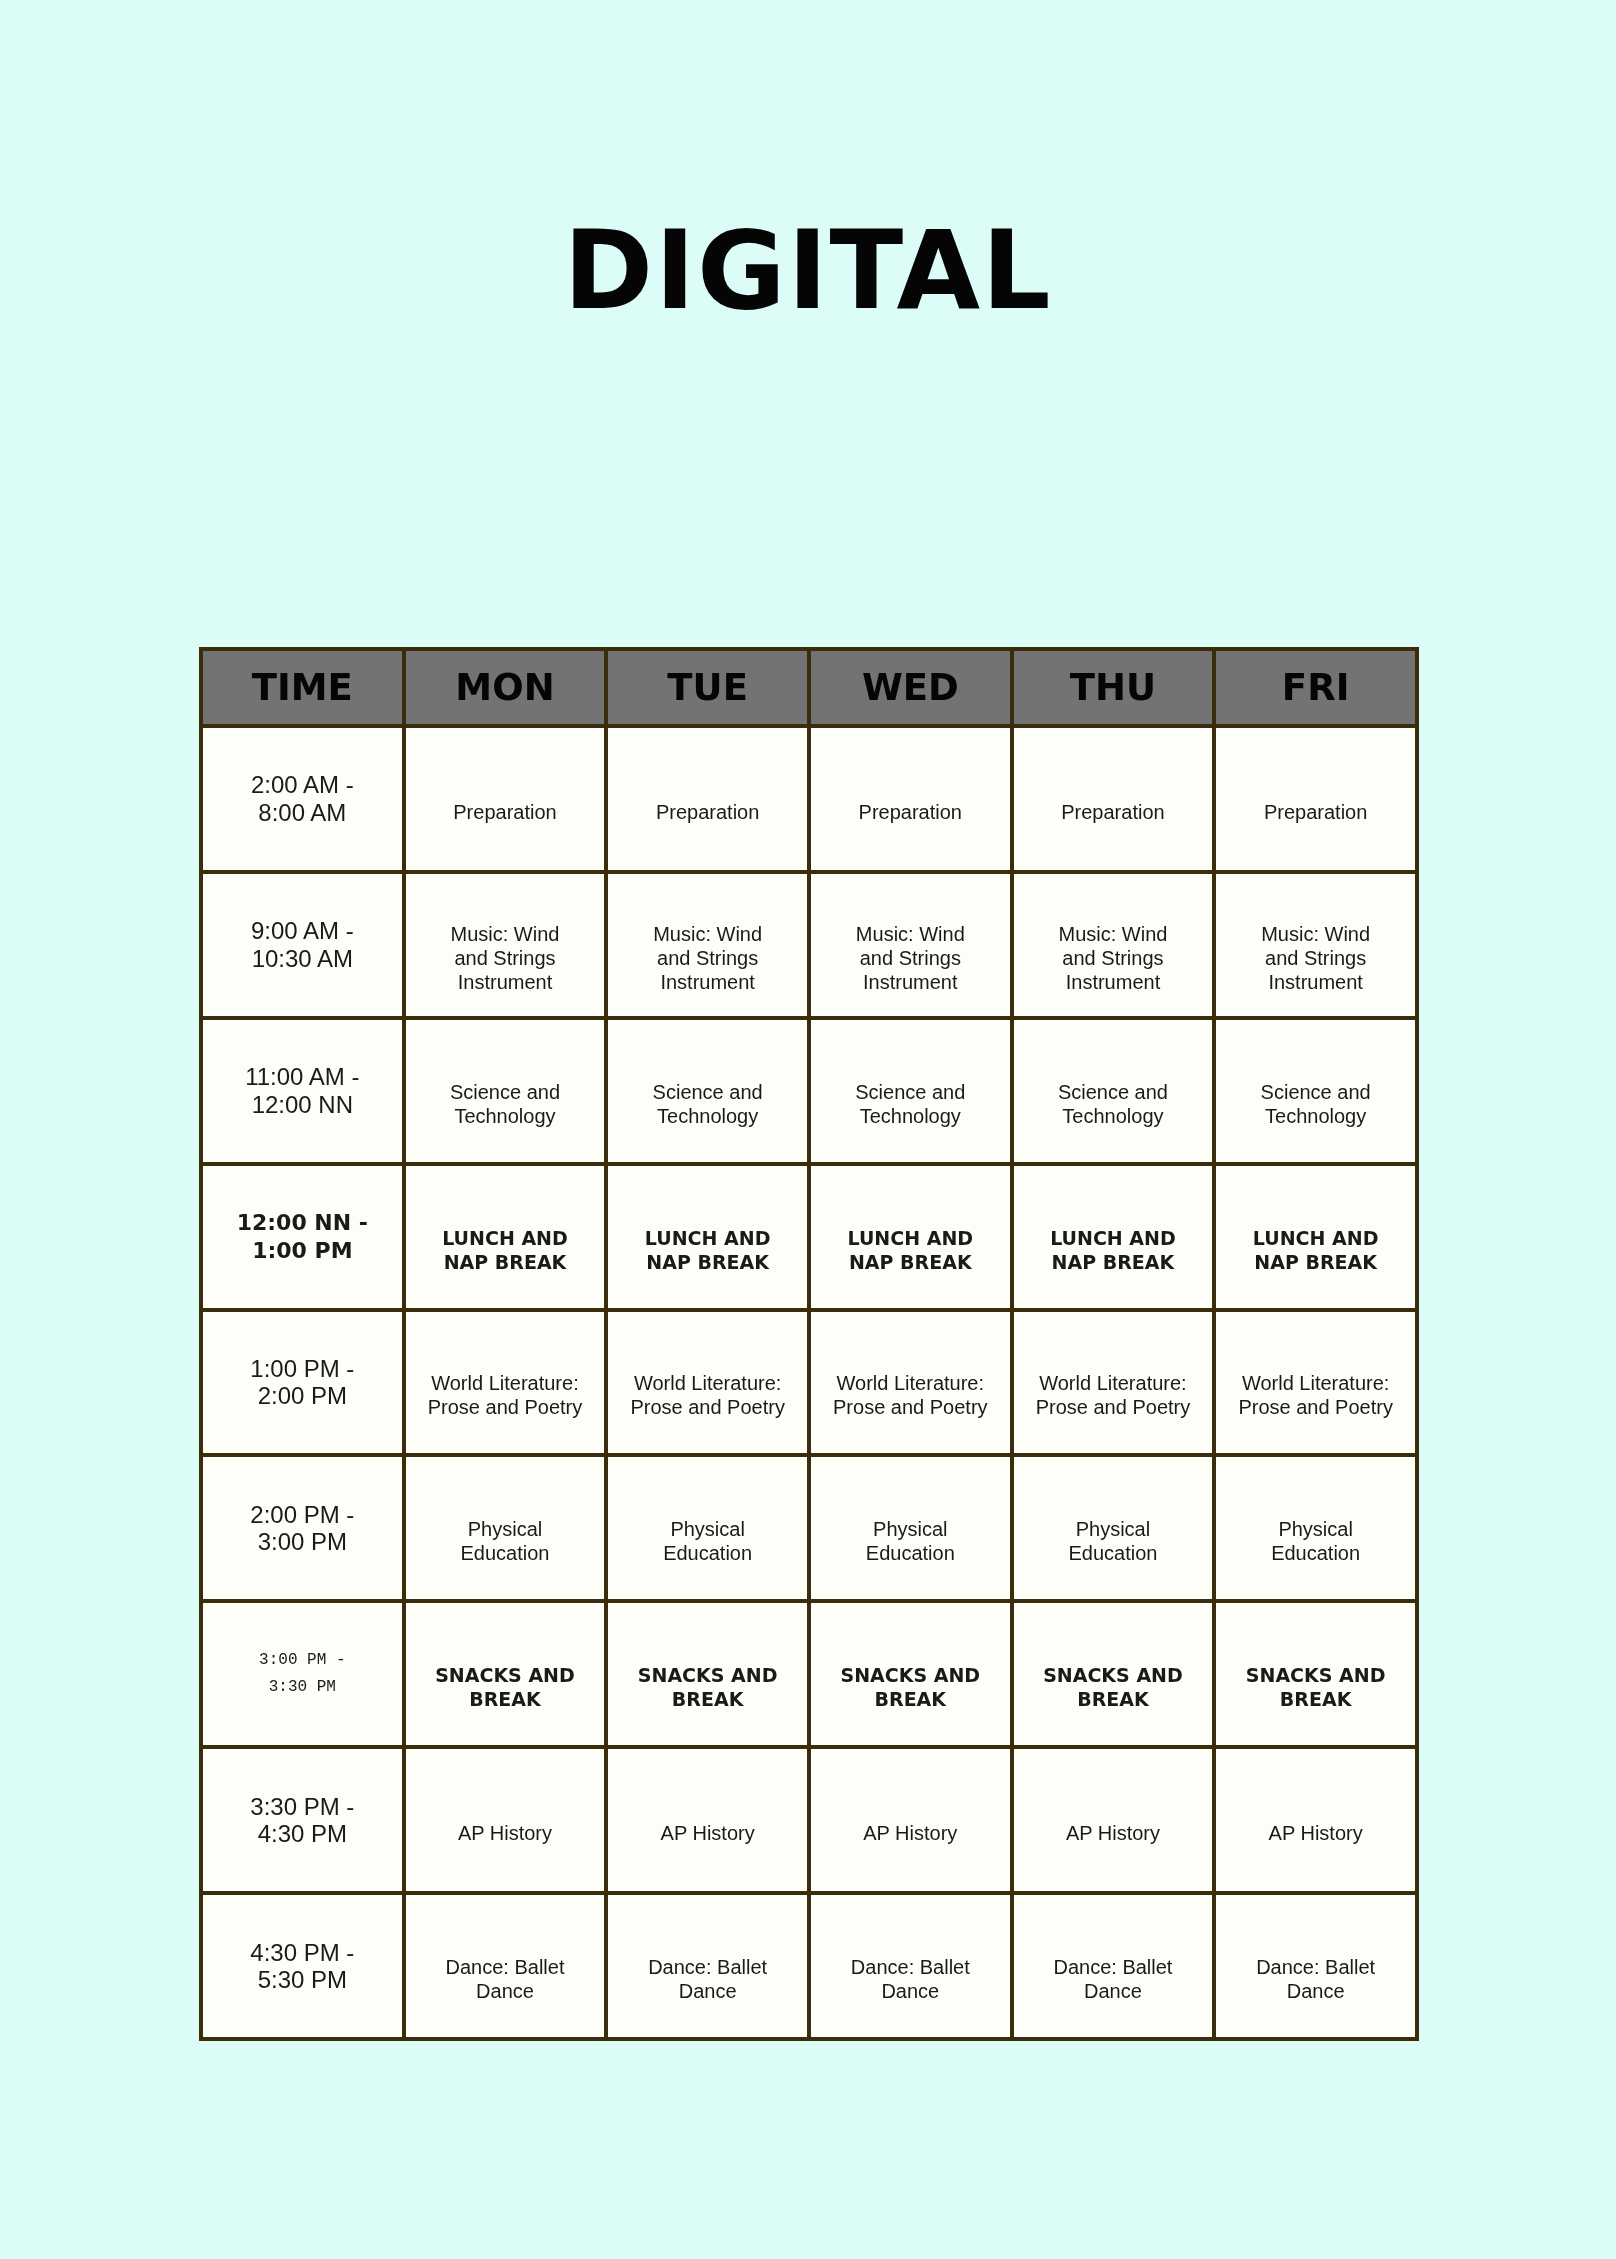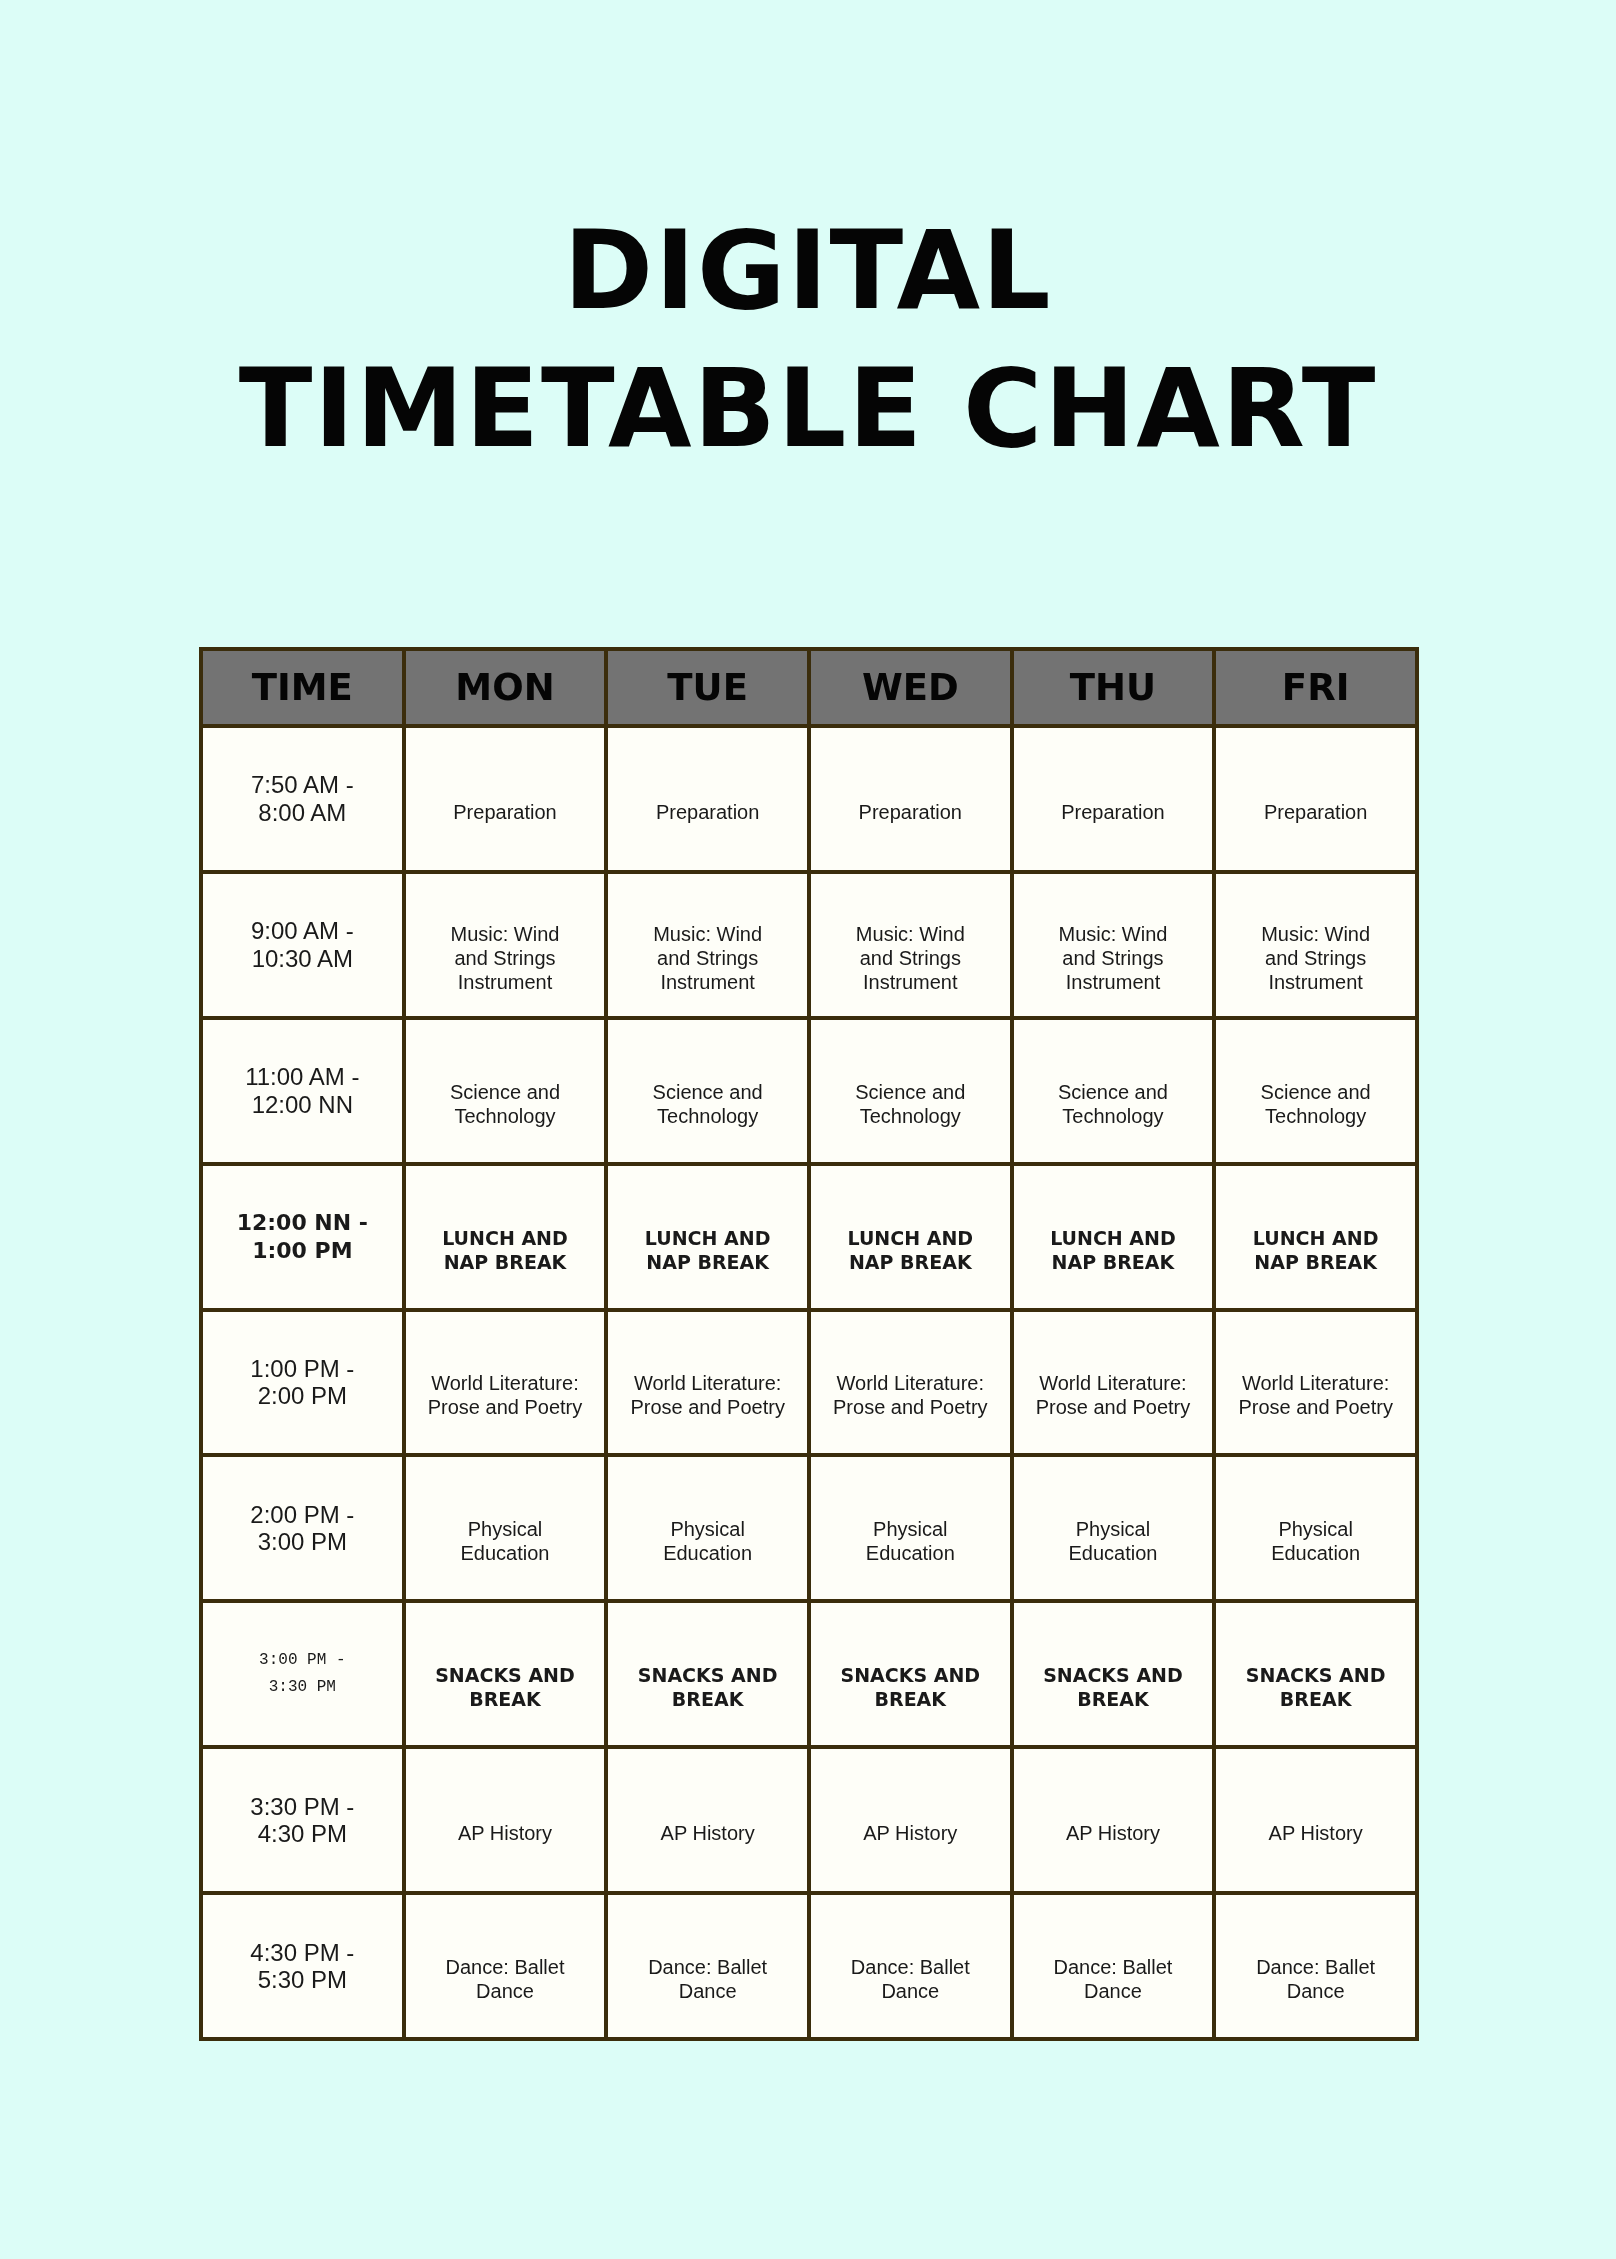--- a/index.html
+++ b/index.html
@@ -52,37 +52,36 @@
   table.tt td.time { font-size: 24px; line-height: 27.5px; white-space: pre-line; }
   table.tt tr.bold td { font-weight: bold; font-family: "DejaVu Sans", sans-serif; font-size: 19px; }
   table.tt tr.bold td.time { font-size: 22px; }
   .cell-text { white-space: pre-line; display: inline-block; margin-top: 26px; }
 </style>
 </head>
 <body>
 
 <div class="title">
   <span>DIGITAL</span>
-  <span>TIMETABLE CHART</span>
 </div>
 
 <table class="tt">
   <thead>
     <tr>
       <th>TIME</th>
       <th>MON</th>
       <th>TUE</th>
       <th>WED</th>
       <th>THU</th>
       <th>FRI</th>
     </tr>
   </thead>
   <tbody>
     <tr>
-      <td class="time">7:50 AM -
+      <td class="time">2:00 AM -
 8:00 AM</td>
       <td><span class="cell-text">Preparation</span></td>
       <td><span class="cell-text">Preparation</span></td>
       <td><span class="cell-text">Preparation</span></td>
       <td><span class="cell-text">Preparation</span></td>
       <td><span class="cell-text">Preparation</span></td>
     </tr>
     <tr>
       <td class="time">9:00 AM -
 10:30 AM</td>

